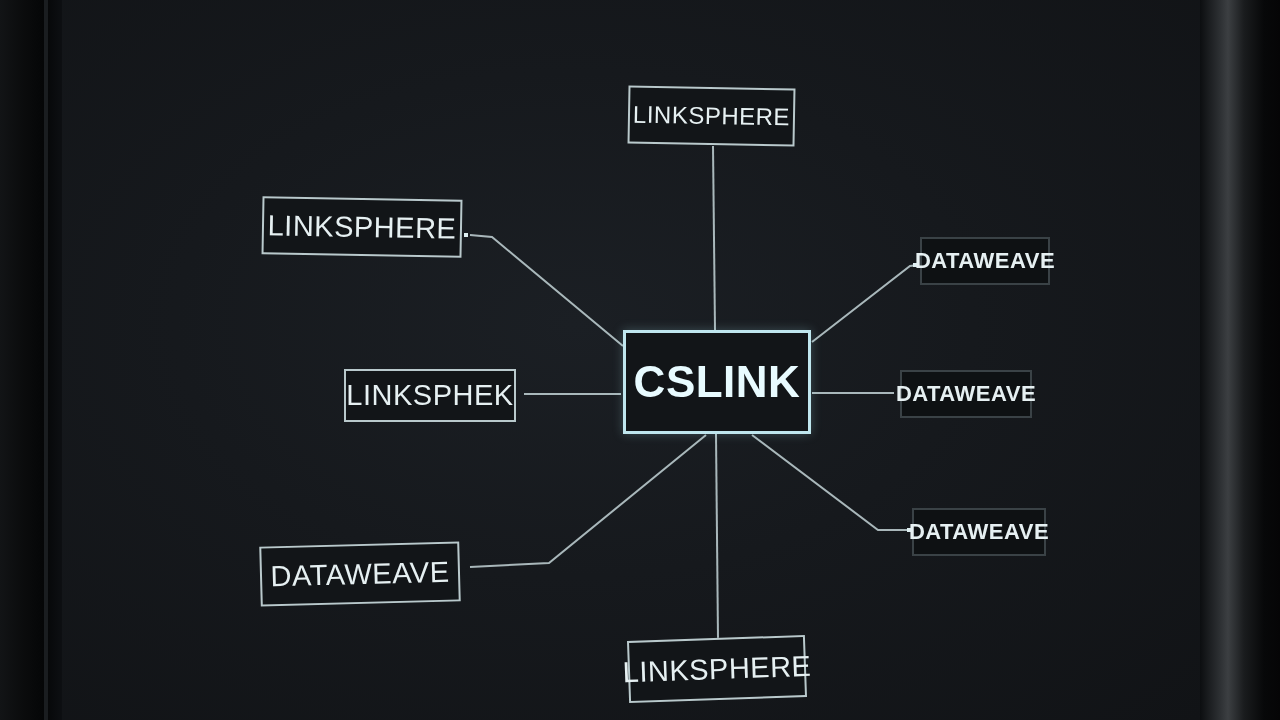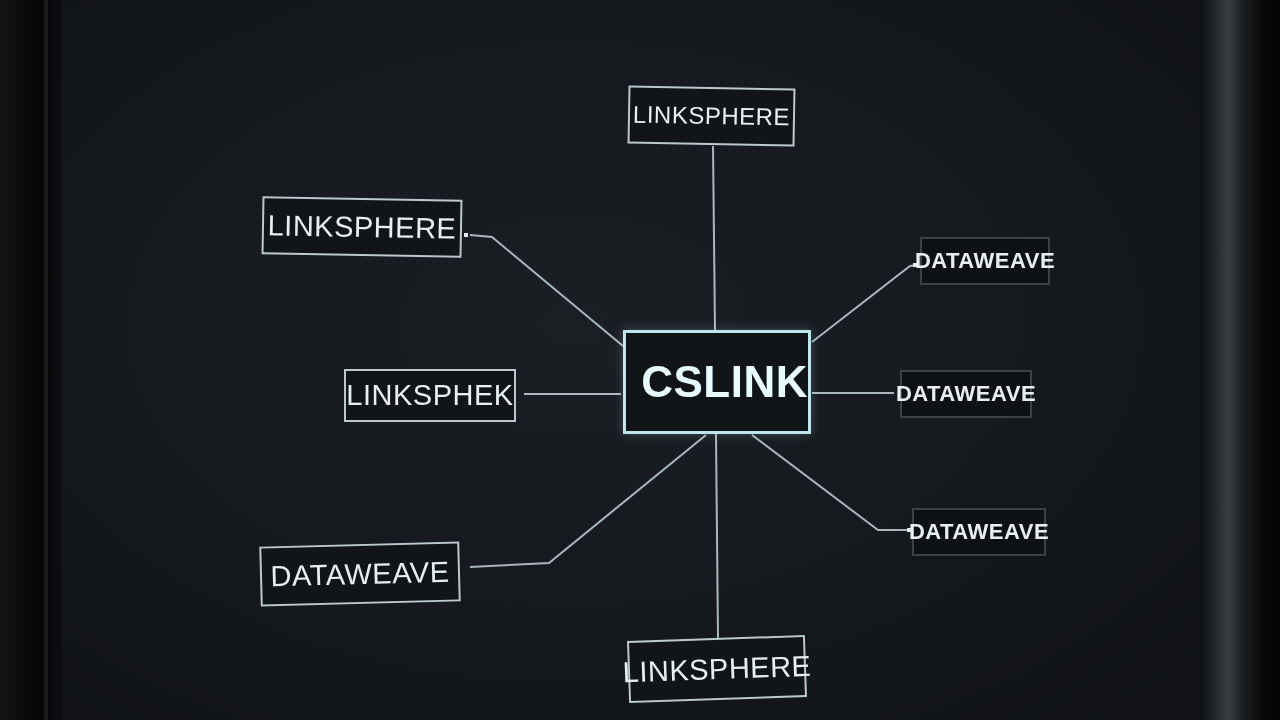--- a/index.html
+++ b/index.html
@@ -3,21 +3,21 @@
 <meta charset="utf-8">
 <style>
   html,body{margin:0;padding:0;}
   body{width:1280px;height:720px;overflow:hidden;background:#0b0d10;position:relative;font-family:"Liberation Sans",sans-serif;}
   .bezel-left{position:absolute;left:0;top:0;width:62px;height:720px;background:linear-gradient(90deg,#121416 0,#0a0b0c 40%,#050607 70%,#0d0f12 100%);}
   .bezel-left .edge{position:absolute;left:44px;top:0;width:4px;height:720px;background:#1a1d20;}
   .screen{position:absolute;left:62px;top:0;width:1138px;height:720px;background:radial-gradient(ellipse at 45% 45%,#1b1f24 0%,#16191d 45%,#111316 100%);}
   .bezel-right{position:absolute;left:1200px;top:0;width:80px;height:720px;background:linear-gradient(90deg,#0c0e10 0,#2d3033 25%,#3c3f42 35%,#1a1c1e 55%,#070809 80%,#050506 100%);}
   svg.links{position:absolute;left:0;top:0;width:1280px;height:720px;}
   .node{position:absolute;box-sizing:border-box;border:2px solid #b9c9cc;background:#121518;color:#e6f0f2;display:flex;align-items:center;justify-content:center;letter-spacing:0.5px;white-space:nowrap;}
-  .node.center{border:3px solid #bfe6ee;color:#e8fbff;font-size:44px;font-weight:bold;box-shadow:0 0 10px rgba(170,230,240,0.25);justify-content:flex-end;}
+  .node.center{border:3px solid #bfe6ee;color:#e8fbff;font-size:44px;font-weight:bold;box-shadow:0 0 10px rgba(170,230,240,0.25);}
   .node.big{font-size:29px;}
   .node.mid{font-size:24px;}
   .node.small{font-size:22px;font-weight:bold;border-color:#3a4246;background:#0e1113;}
 </style>
 </head>
 <body>
 
 <div class="bezel-left">
     <div class="edge"></div>
   </div>

